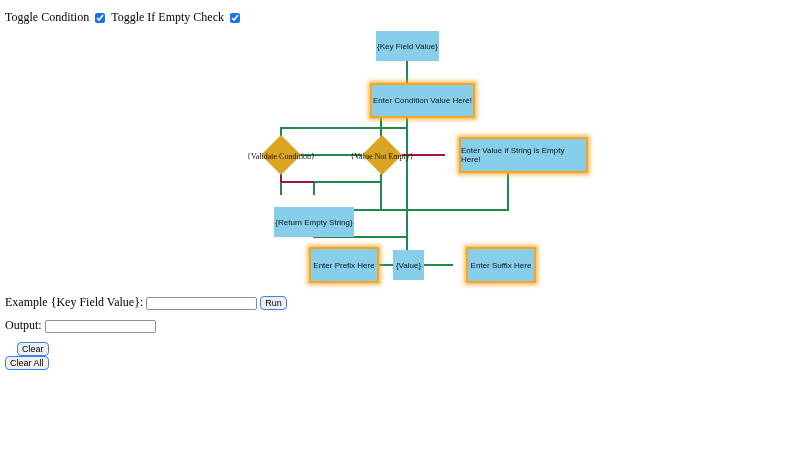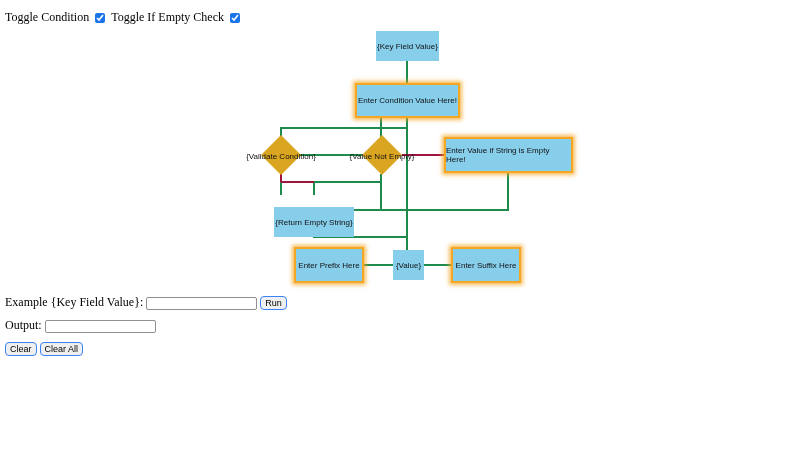--- a/index.html
+++ b/index.html
@@ -13,23 +13,24 @@
     width: 10px; height: 10px; margin: 0 6px 0 3px; accent-color: #1a73e8;
   }
   svg.flow { position: absolute; left: 0; top: 0; }
   .node {
     position: absolute; background: #87ceeb; display: flex; align-items: center; justify-content: center;
     font-family: "Liberation Sans", sans-serif; font-size: 8px; color: #111; box-sizing: border-box;
   }
   .node.editable {
     border: 2px solid #f5a623;
     box-shadow: 0 0 4px 2px rgba(245,166,35,0.75);
+    margin-left: 15px;
   }
   .dlabel {
-    position: absolute; font-family: Liberation Sans, sans-serif; font-size: 8px; color: #111;
+    position: absolute; font-family: Liberation Serif, serif; font-size: 8px; color: #111;
     white-space: nowrap; transform: translate(-50%, -50%);
   }
   .row { position: absolute; left: 5px; display: flex; align-items: flex-end; font-size: 12px; }
   .row input[type=text] {
     height: 11px; border: 1px solid #8f8f8f; border-radius: 2px; padding: 0 2px; margin-left: 3px;
   }
   .btn {
     font-family: "Liberation Sans", sans-serif; font-size: 9px; height: 14px; padding: 0 4px;
     border: 1px solid #3b82f6; border-radius: 4px; background: #efefef; color: #000; line-height: 12px;
     margin-left: 3px;
@@ -111,16 +112,16 @@
   <label>Example {Key Field Value}:</label>
   <input type="text" style="width: 105px;" value="">
   <button class="btn">Run</button>
 </div>
 
 <div class="row" style="top:318px;">
   <label>Output:</label>
   <input type="text" style="width: 105px;" value="">
 </div>
 
-<div class="row" style="top:342px;left:2px;">
+<div class="row" style="top:342px;left:2px;flex-direction:column;">
   <button class="btn">Clear</button>
   <button class="btn">Clear All</button>
 </div>
 
 </body></html>

